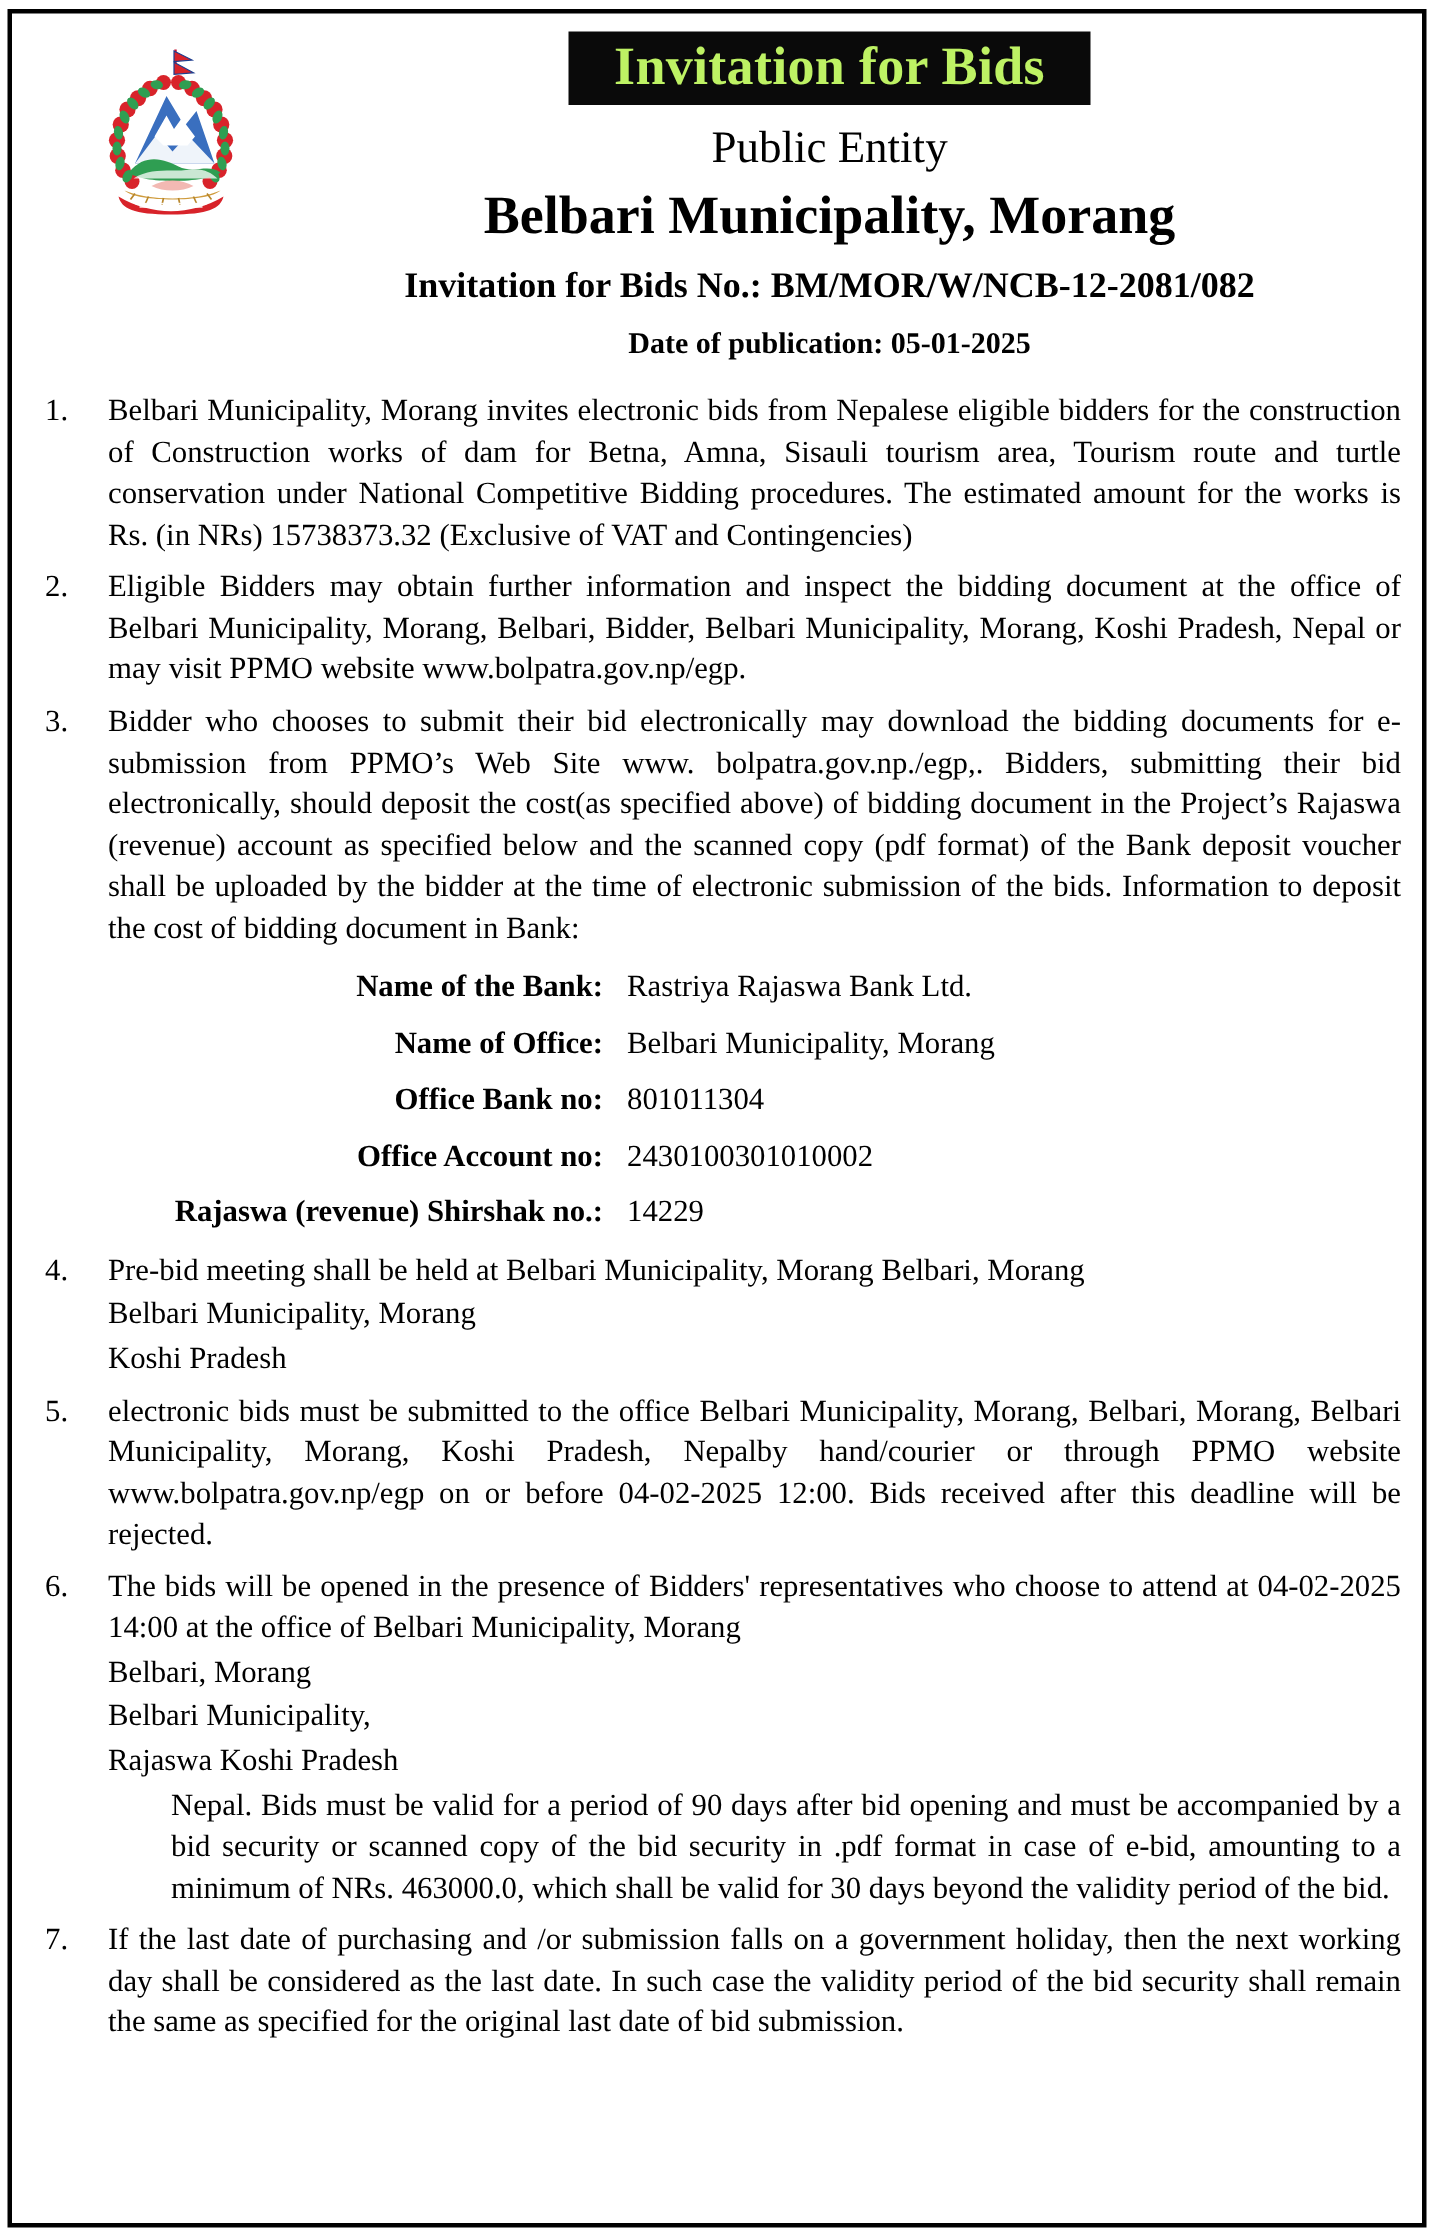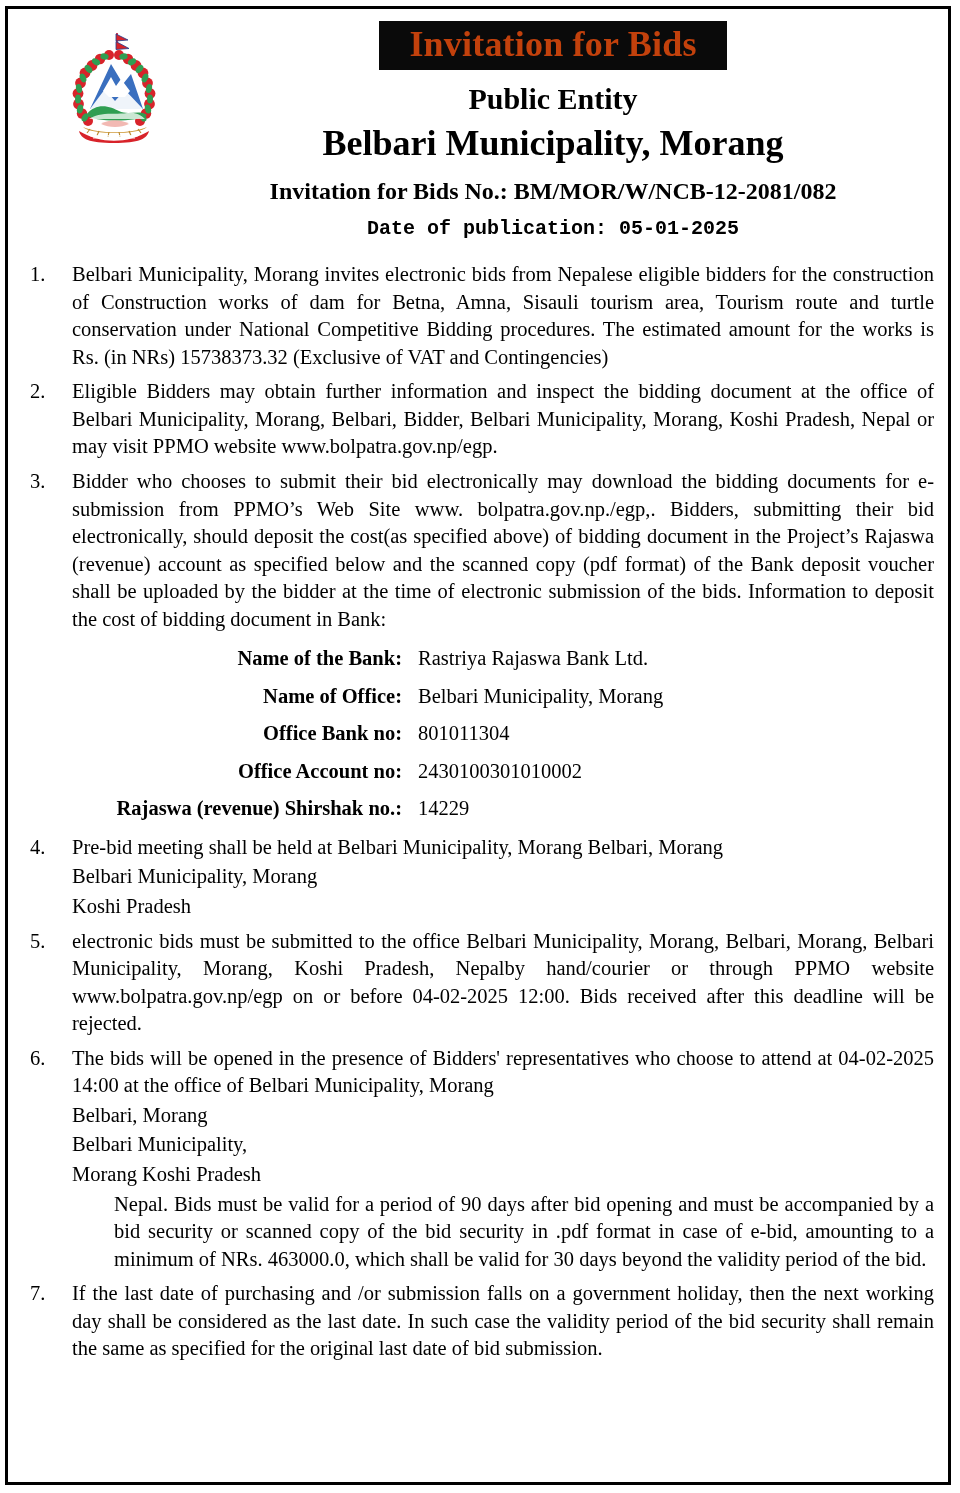--- a/index.html
+++ b/index.html
@@ -59,52 +59,51 @@
     text-align: center;
   }
 
   .title-banner-wrap {
     text-align: center;
     margin-top: 8px;
   }
   .title-banner {
     display: inline-block;
     background: #0a0a0a;
-    color: #c2410c;
+    color: #bef264;
     font-size: 36px;
     font-weight: bold;
     letter-spacing: 0.2px;
     line-height: 1.12;
     padding: 3px 30px 6px 30px;
   }
 
   .public-entity {
     font-size: 30px;
-    font-weight: bold;
+    font-weight: normal;
     margin-top: 12px;
     line-height: 1.15;
   }
   .entity-name {
     font-size: 36px;
     font-weight: bold;
     margin-top: 6px;
     line-height: 1.15;
   }
   .ifb-no {
     font-size: 24px;
     font-weight: bold;
     margin-top: 13px;
     line-height: 1.2;
   }
   .pub-date {
     font-size: 20px;
     font-weight: bold;
     margin-top: 11px;
     line-height: 1.2;
-    font-family: Liberation Mono, monospace;
   }
 
   
   .body-area {
     position: relative;
     padding: 0 6px 0 6px;
   }
 
   ol.clauses {
     list-style: none;
@@ -317,21 +316,21 @@
         <li>
           <span class="marker">5.</span>
           <span class="clause-text">electronic bids must be submitted to the office Belbari Municipality, Morang, Belbari, Morang, Belbari Municipality, Morang, Koshi Pradesh, Nepalby hand/courier or through PPMO website www.bolpatra.gov.np/egp on or before 04-02-2025 12:00. Bids received after this deadline will be rejected.</span>
         </li>
 
         <li>
           <span class="marker">6.</span>
           <span class="clause-text">The bids will be opened in the presence of Bidders' representatives who choose to attend at 04-02-2025 14:00 at the office of Belbari Municipality, Morang</span>
           <span class="subline">Belbari, Morang</span>
           <span class="subline">Belbari Municipality,</span>
-          <span class="subline">Morang Koshi Pradesh</span>
+          <span class="subline">Rajaswa Koshi Pradesh</span>
           <span class="clause-text" style="text-align:justify; margin-top:2px;margin-left:42px;">Nepal. Bids must be valid for a period of 90 days after bid opening and must be accompanied by a bid security or scanned copy of the bid security in .pdf format in case of e-bid, amounting to a minimum of NRs. 463000.0, which shall be valid for 30 days beyond the validity period of the bid.</span>
         </li>
 
         <li>
           <span class="marker">7.</span>
           <span class="clause-text">If the last date of purchasing and /or submission falls on a government holiday, then the next working day shall be considered as the last date. In such case the validity period of the bid security shall remain the same as specified for the original last date of bid submission.</span>
         </li>
       </ol>
     </div>
 

